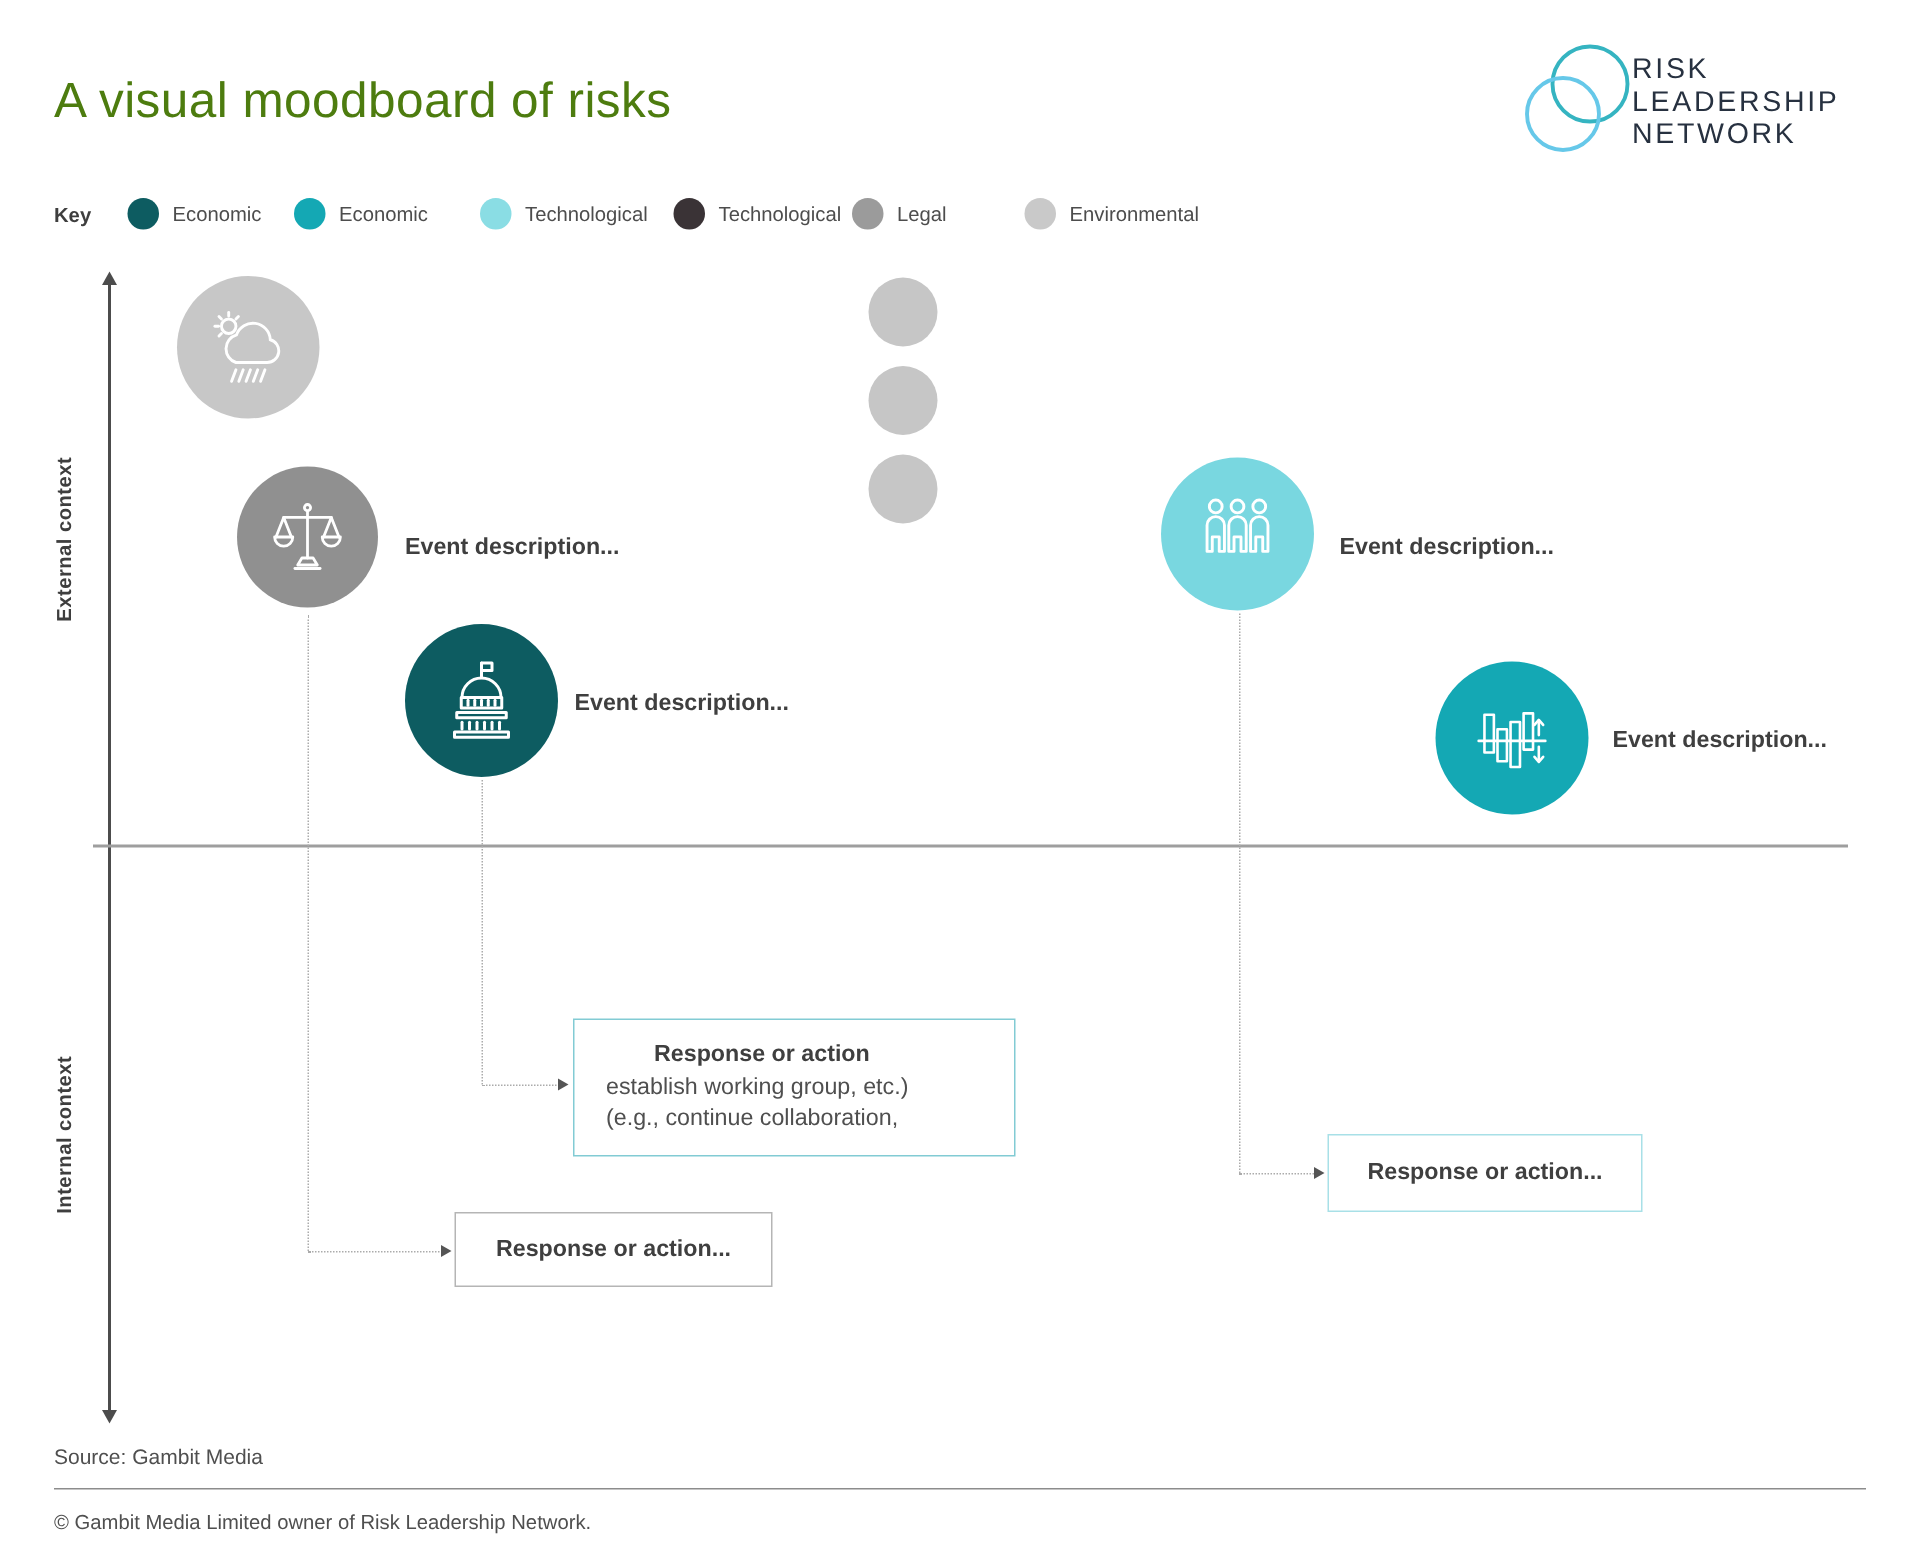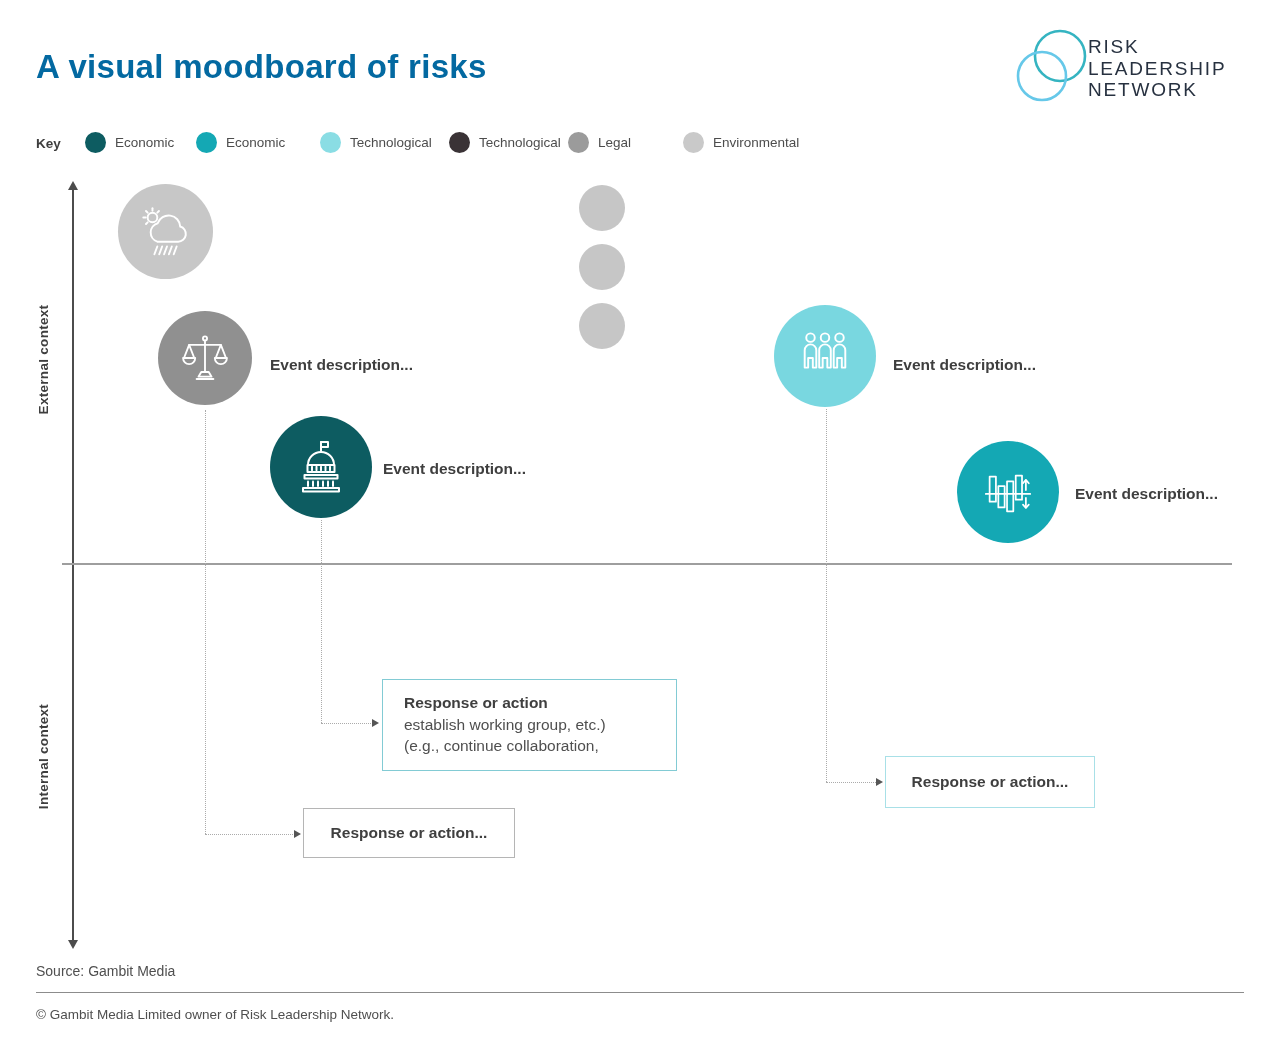--- a/index.html
+++ b/index.html
@@ -10,21 +10,21 @@
     width: 1280px;
     height: 1044px;
     background: #ffffff;
     overflow: hidden;
   }
   .abs { position: absolute; }
 
   
   .page-title {
     left: 36px; top: 48px;
-    font-size: 33px; font-weight: 700; color: #0369a1; letter-spacing: 0.3px;
+    font-size: 33px; font-weight: 400; color: #4d7c0f; letter-spacing: 0.3px;
   }
   .logo-circles { left: 1010px; top: 28px; }
   .logo-text {
     left: 1088px; top: 36px;
     font-size: 19px; line-height: 21.5px; letter-spacing: 1.8px;
     color: #273140; font-weight: 500;
   }
 
   
   .key-label { left: 36px; top: 136px; font-size: 13.5px; font-weight: 700; color: #3e3e3e; }
@@ -75,21 +75,21 @@
   .bubble-0 { top: 185px; }
   .bubble-1 { top: 244px; }
   .bubble-2 { top: 303px; }
   .breakdown-text { left: 644px; top: 206px; font-size: 15.5px; line-height: 21.5px; color: #4f4f4f; }
   .breakdown-text .bd-title { font-weight: 700; color: #3f3f3f; }
 
   
   .response-box { background: #ffffff; border: 1px solid; }
   .box-0 { left: 382px; top: 679px; width: 295px; height: 92px; padding: 12px 0 0 21px;
            font-size: 15.5px; line-height: 21.5px; color: #4f4f4f; }
-  .box-0 .rb-title { font-weight: 700; color: #3f3f3f; }
+  .box-0 .rb-title { font-weight: 700; color: #3f3f3f; margin-left: 32px; }
   .box-1 { left: 303px; top: 808px; width: 212px; height: 50px;
            display: flex; align-items: center; justify-content: center;
            font-size: 15.5px; font-weight: 700; color: #3f3f3f; }
   .box-2 { left: 885px; top: 756px; width: 210px; height: 52px;
            display: flex; align-items: center; justify-content: center;
            font-size: 15.5px; font-weight: 700; color: #3f3f3f; }
 
   
   .conn-v { border-left: 1px dotted #ababab; width: 0; }
   .conn-h { border-top: 1px dotted #ababab; height: 0; }

